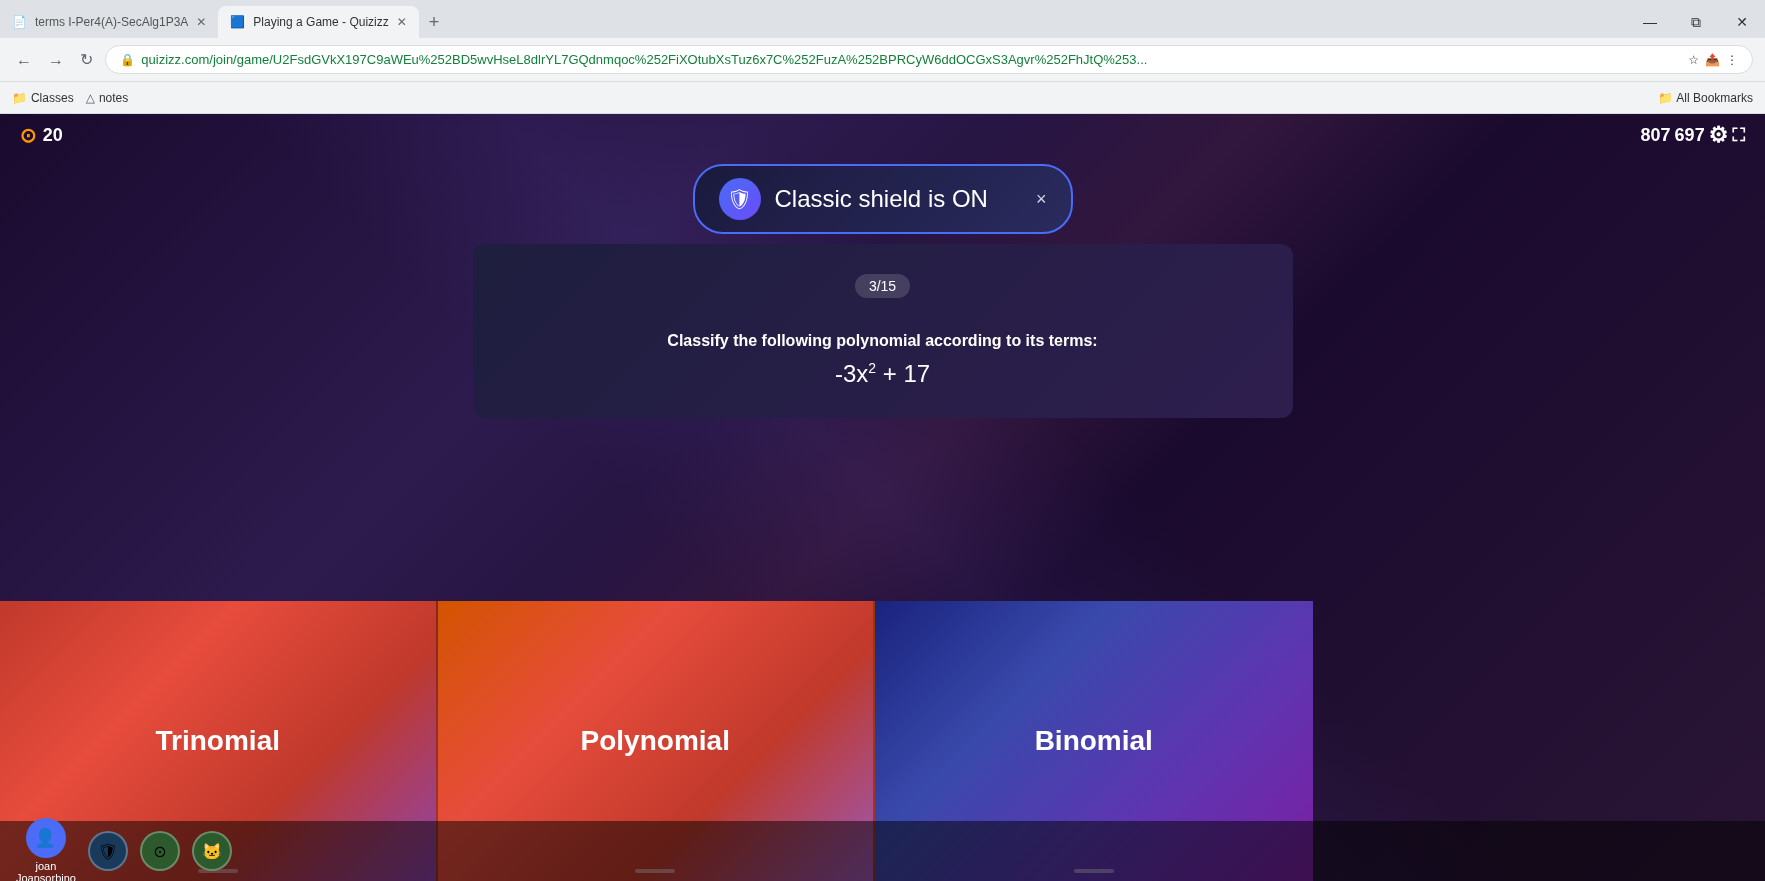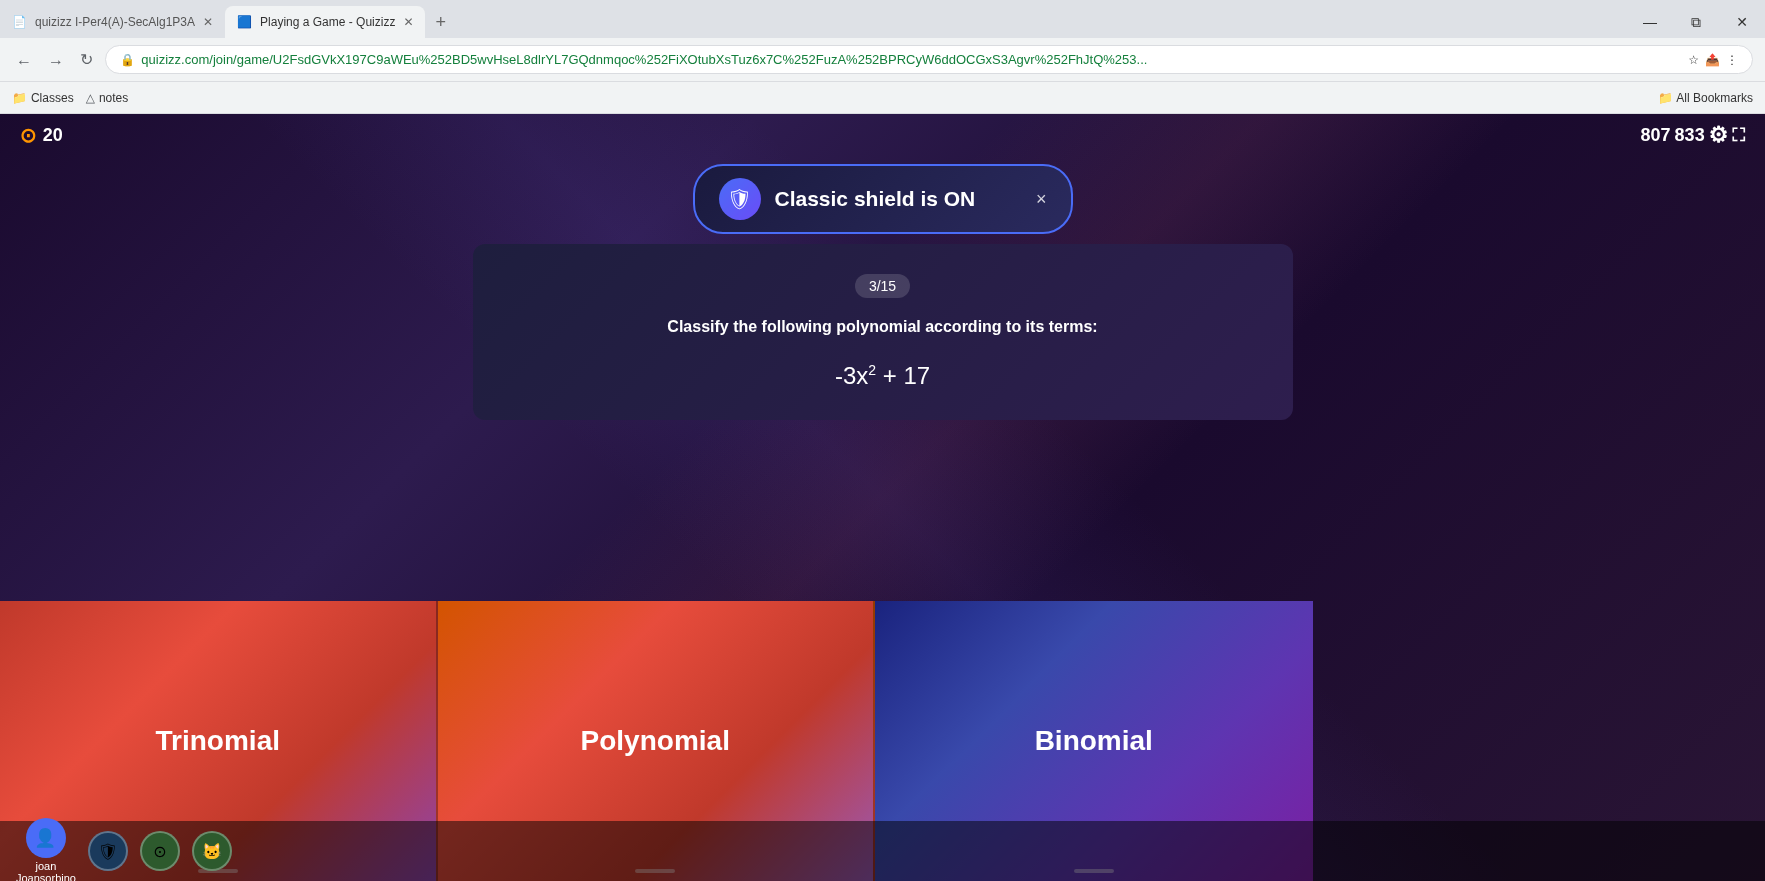--- a/index.html
+++ b/index.html
@@ -63,21 +63,21 @@
       min-width: 380px;
     }
     .shield-icon-wrap {
       width: 42px; height: 42px;
       background: linear-gradient(135deg, #4a6cf7, #6a4cf7);
       border-radius: 50%;
       display: flex; align-items: center; justify-content: center;
       font-size: 20px;
       color: white;
     }
-    .shield-text { color: white; font-size: 21px; font-weight: bold; flex: 1; }
+    .shield-text { color: white; font-size: 24px; font-weight: normal; flex: 1; }
     .shield-close { color: white; font-size: 18px; cursor: pointer; opacity: 0.8; }
 
     
     .question-card {
       position: absolute;
       top: 130px;
       left: 50%;
       transform: translateX(-50%);
       background: linear-gradient(135deg, #1e1e3e, #2e1e4e);
       border-radius: 12px;
@@ -86,24 +86,24 @@
       text-align: center;
       z-index: 10;
     }
     .question-counter {
       background: rgba(255,255,255,0.15);
       color: white;
       border-radius: 12px;
       padding: 4px 14px;
       font-size: 14px;
       display: inline-block;
-      margin-bottom: 18px;
+      margin-bottom: 32px;
     }
     .question-text { color: white; font-size: 16px; font-weight: bold; line-height: 1.4; }
-    .question-math { color: white; font-size: 24px; margin-top: 24px; }
+    .question-math { color: white; font-size: 24px; margin-top: 8px; }
     sup { font-size: 14px; vertical-align: super; }
 
     
     .answer-grid {
       position: absolute;
       bottom: 0;
       left: 0;
       right: 15px;
       display: grid;
       grid-template-columns: repeat(4, 1fr);
@@ -160,21 +160,21 @@
     .powerup-3 { background: #2d5a2d; }
   </style>
 </head>
 <body>
 
 <div class="browser-frame">
 
   <div class="tab-bar">
     <div class="tab inactive">
       <span>📄</span>
-      <span>quizizz I-Per4(A)-SecAlg1P3A</span>
+      <span>terms I-Per4(A)-SecAlg1P3A</span>
       <span class="tab-close">✕</span>
     </div>
     <div class="tab">
       <span>🟦</span>
       <span>Playing a Game - Quizizz</span>
       <span class="tab-close">✕</span>
     </div>
     <button class="tab-new">+</button>
     <div class="win-controls">
       <button class="win-btn">—</button>
@@ -214,21 +214,21 @@
 
 <div class="game-area">
 
   <div class="game-top-bar">
     <div class="score-display">
       <span class="score-icon">⊙</span>
       <span>20</span>
     </div>
     <div class="right-controls">
       <span>807</span>
-      <span>833</span>
+      <span>697</span>
       <span class="gear-icon">⚙</span>
       <span class="fullscreen-icon">⛶</span>
     </div>
   </div>
 
   <div class="shield-notification">
     <div class="shield-icon-wrap">🛡</div>
     <span class="shield-text">Classic shield is ON</span>
     <span class="shield-close">×</span>
   </div>

